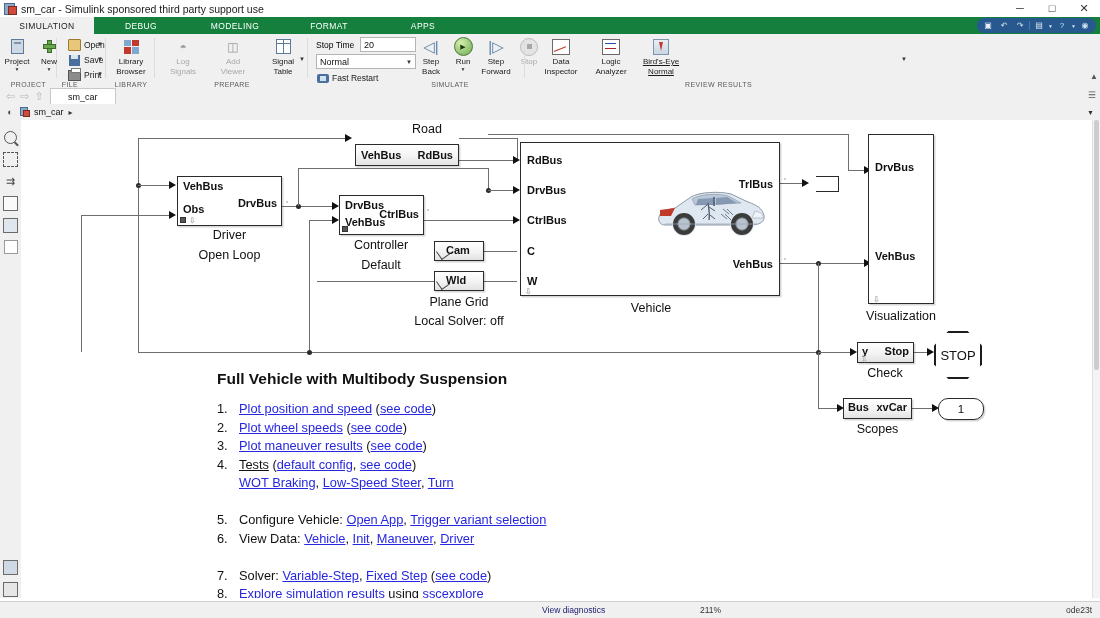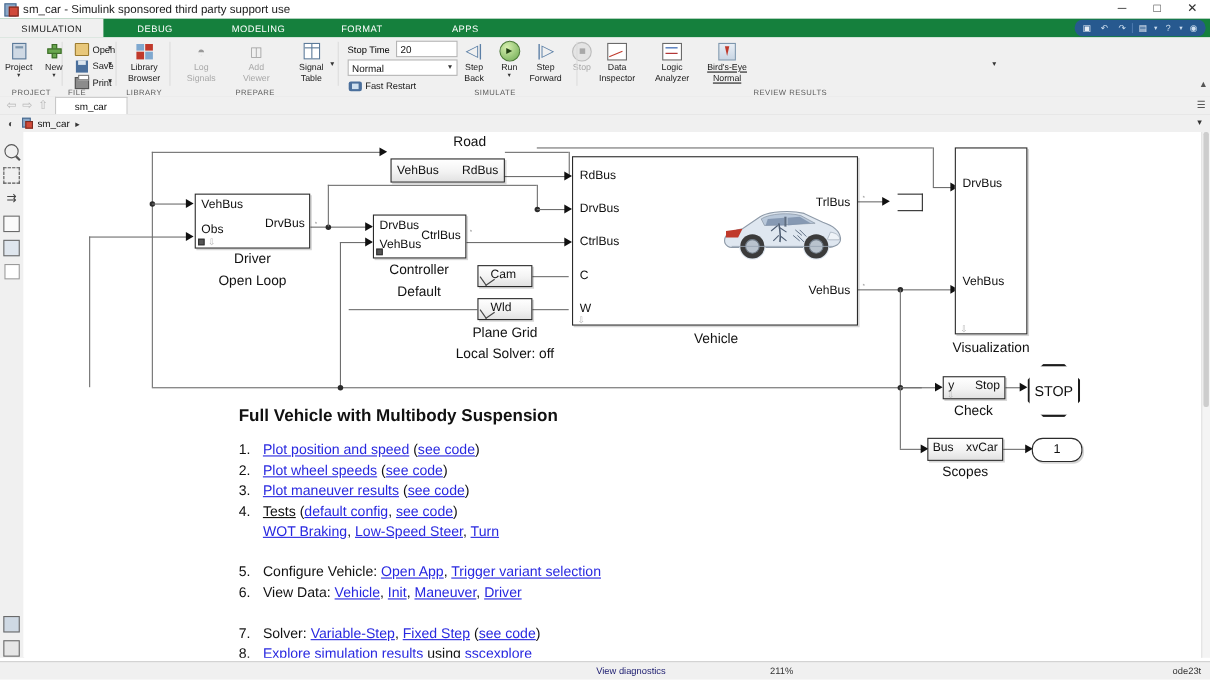--- a/index.html
+++ b/index.html
@@ -171,21 +171,21 @@
   .vscroll{
     position:absolute;right:0;top:120px;width:7px;height:478px;background:#f4f4f4;border-left:1px solid #e0e0e0;
   }
   .vscroll i{position:absolute;left:1px;top:0px;width:5px;height:250px;background:#cdcdcd;border-radius:2px;display:block;}
 
   
   .blk{
     position:absolute;box-sizing:border-box;
     border:1px solid #2b2b2b;background:#fff;
     box-shadow:1.5px 1.5px 0 rgba(0,0,0,.16);
-    font-size:11px;color:#111;
+    font-size:11px;color:#111;font-weight:bold;
   }
   .blk.grad{background:linear-gradient(#ffffff 0%,#f3f3f3 55%,#e2e2e2 100%);}
   .port{position:absolute;font-size:11px;color:#111;white-space:nowrap;}
   .lbl{position:absolute;font-size:12.5px;color:#111;white-space:nowrap;text-align:center;}
   .wire{position:absolute;background:#6e6e6e;}
   .wire.h{height:1px;}
   .wire.v{width:1px;}
   .dot{position:absolute;width:5px;height:5px;border-radius:50%;background:#2b2b2b;}
   .arrow{position:absolute;width:0;height:0;border-top:4.5px solid transparent;border-bottom:4.5px solid transparent;border-left:7px solid #111;}
   .sig-ico{position:absolute;font-size:8px;color:#b0b0b0;transform:rotate(0deg);}

